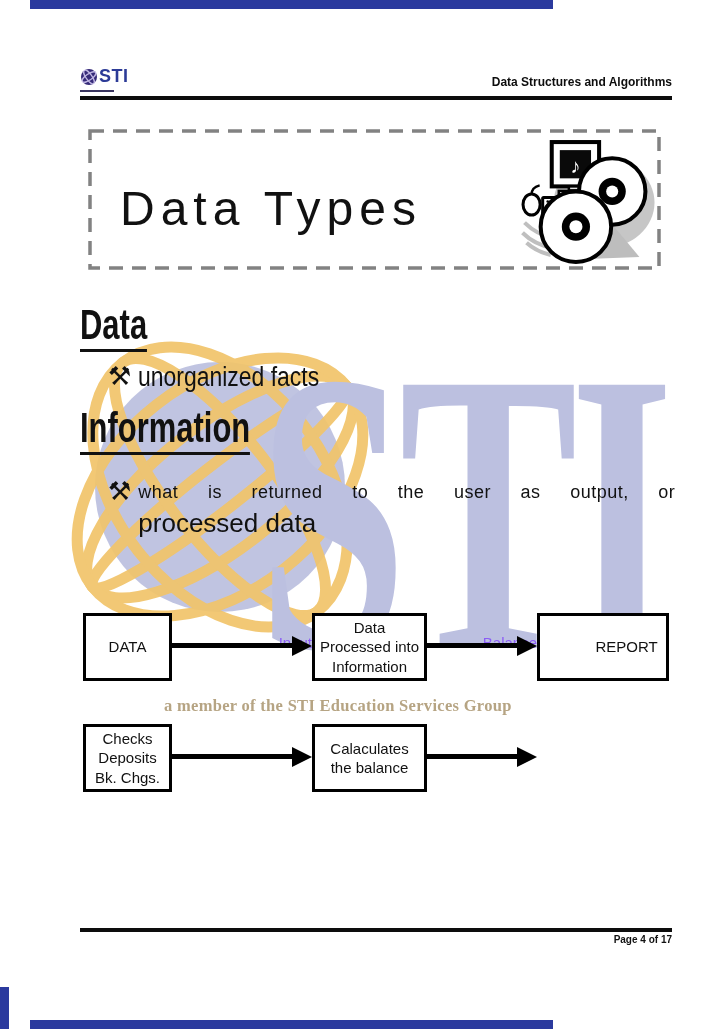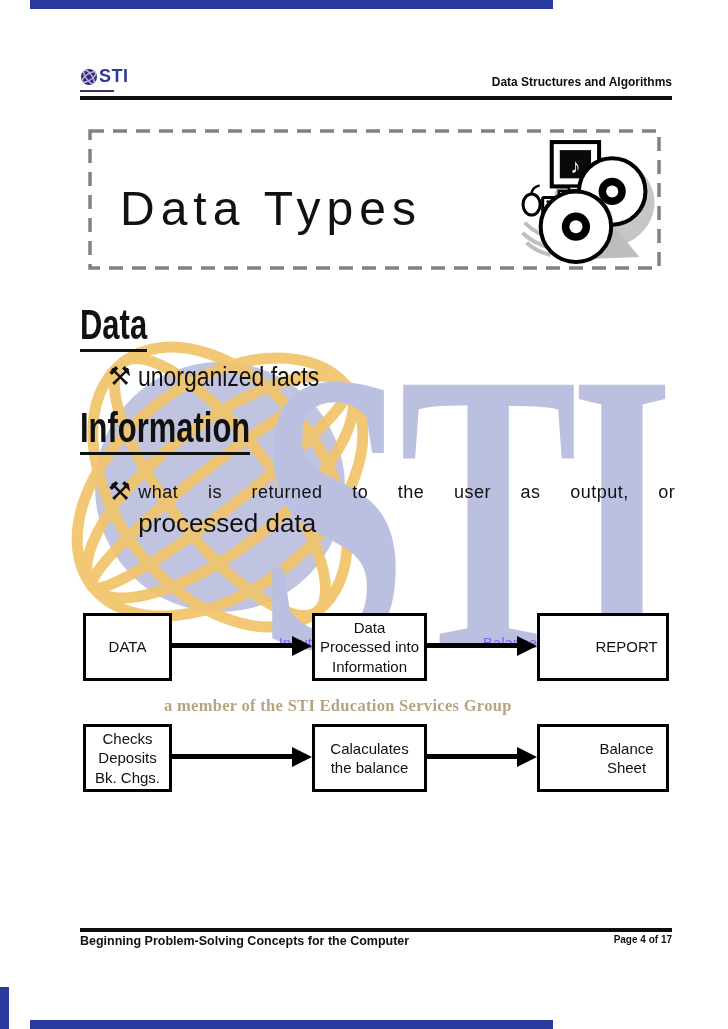--- a/index.html
+++ b/index.html
@@ -211,22 +211,18 @@
       <div>Bk. Chgs.</div>
     </div>
     <div class="arrow-line" style="left:172px; top:754px; width:122px;"></div>
     <div class="arrow-head" style="left:292px; top:746.5px;"></div>
     <div class="flow-box row2 col2">
       <div>Calaculates</div>
       <div>the balance</div>
     </div>
     <div class="arrow-line" style="left:427px; top:754px; width:92px;"></div>
     <div class="arrow-head" style="left:517px; top:746.5px;"></div>
-    <div class="flow-box row2 col3">
-      <div>Balance Sheet</div>
-    </div>
 
     <div class="footer-rule"></div>
-    <div class="footer-left">Beginning Problem-Solving Concepts for the Computer</div>
     <div class="footer-right">Page 4 of 17</div>
 
   </div>
 </div>
 
 </body></html>

